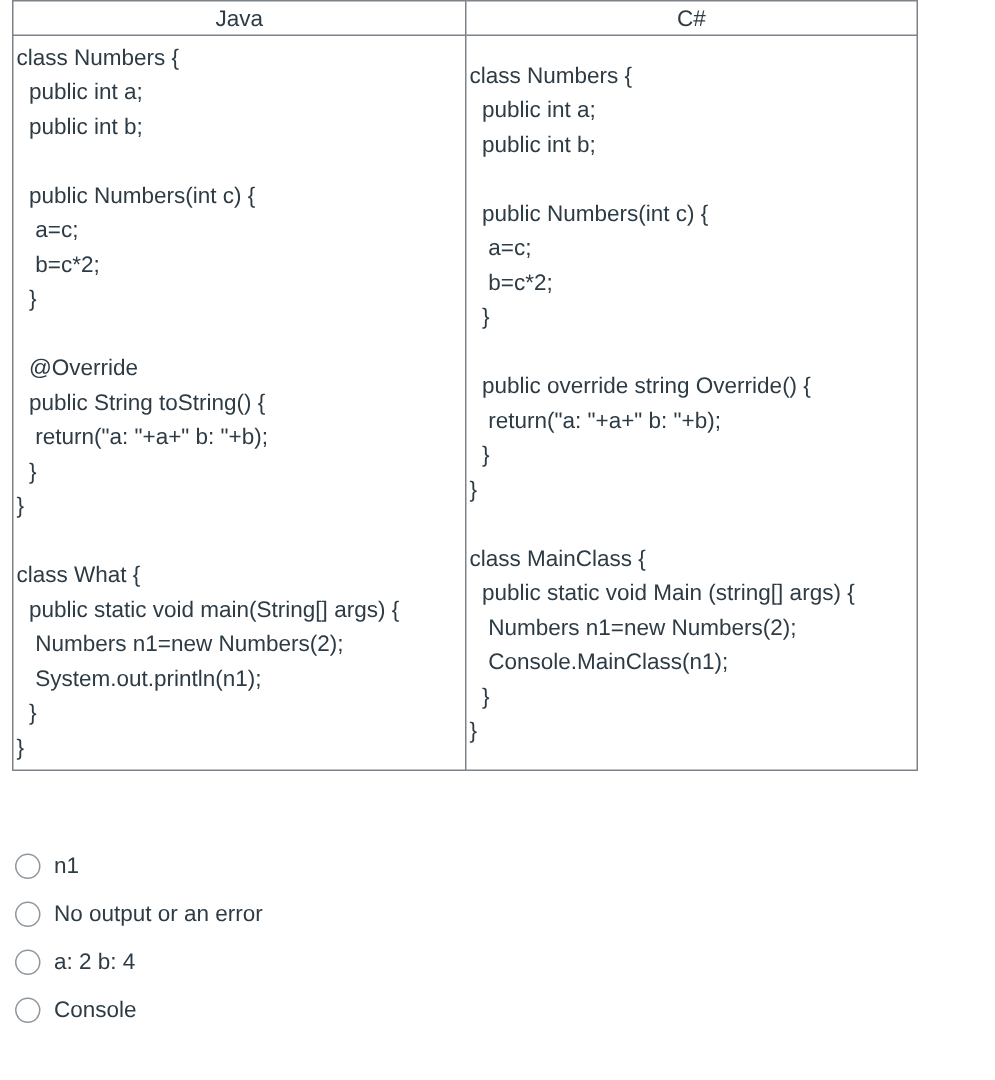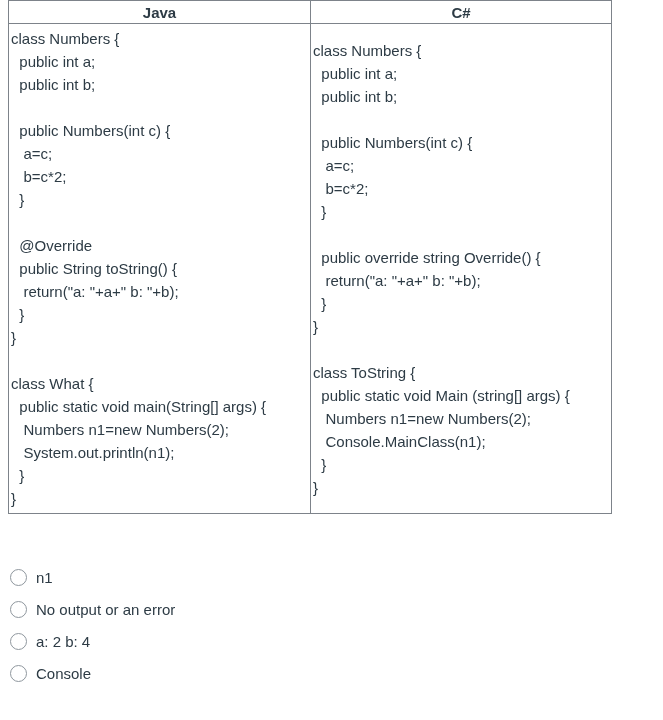--- a/index.html
+++ b/index.html
@@ -27,21 +27,21 @@
   }
   table.code-table {
     margin-left: 8px;
     width: 603px;
     border-collapse: collapse;
     table-layout: fixed;
   }
   table.code-table th {
     border: 1px solid var(--border, #7d838a);
     font-size: 15px;
-    font-weight: bold;
+    font-weight: normal;
     height: 22px;
     padding: 0;
     text-align: center;
     vertical-align: middle;
   }
   table.code-table td {
     border: 1px solid var(--border, #7d838a);
     vertical-align: middle;
     padding: 0 0 0 2px;
     height: 489px;
@@ -128,21 +128,21 @@
             <div class="code-line">  public Numbers(int c) {</div>
             <div class="code-line">   a=c;</div>
             <div class="code-line">   b=c*2;</div>
             <div class="code-line">  }</div>
             <div class="code-line"></div>
             <div class="code-line">  public override string Override() {</div>
             <div class="code-line">   return("a: "+a+" b: "+b);</div>
             <div class="code-line">  }</div>
             <div class="code-line">}</div>
             <div class="code-line"></div>
-            <div class="code-line">class ToString {</div>
+            <div class="code-line">class MainClass {</div>
             <div class="code-line">  public static void Main (string[] args) {</div>
             <div class="code-line">   Numbers n1=new Numbers(2);</div>
             <div class="code-line">   Console.MainClass(n1);</div>
             <div class="code-line">  }</div>
             <div class="code-line">}</div>
           </td>
       </tr>
     </tbody>
   </table>
 

